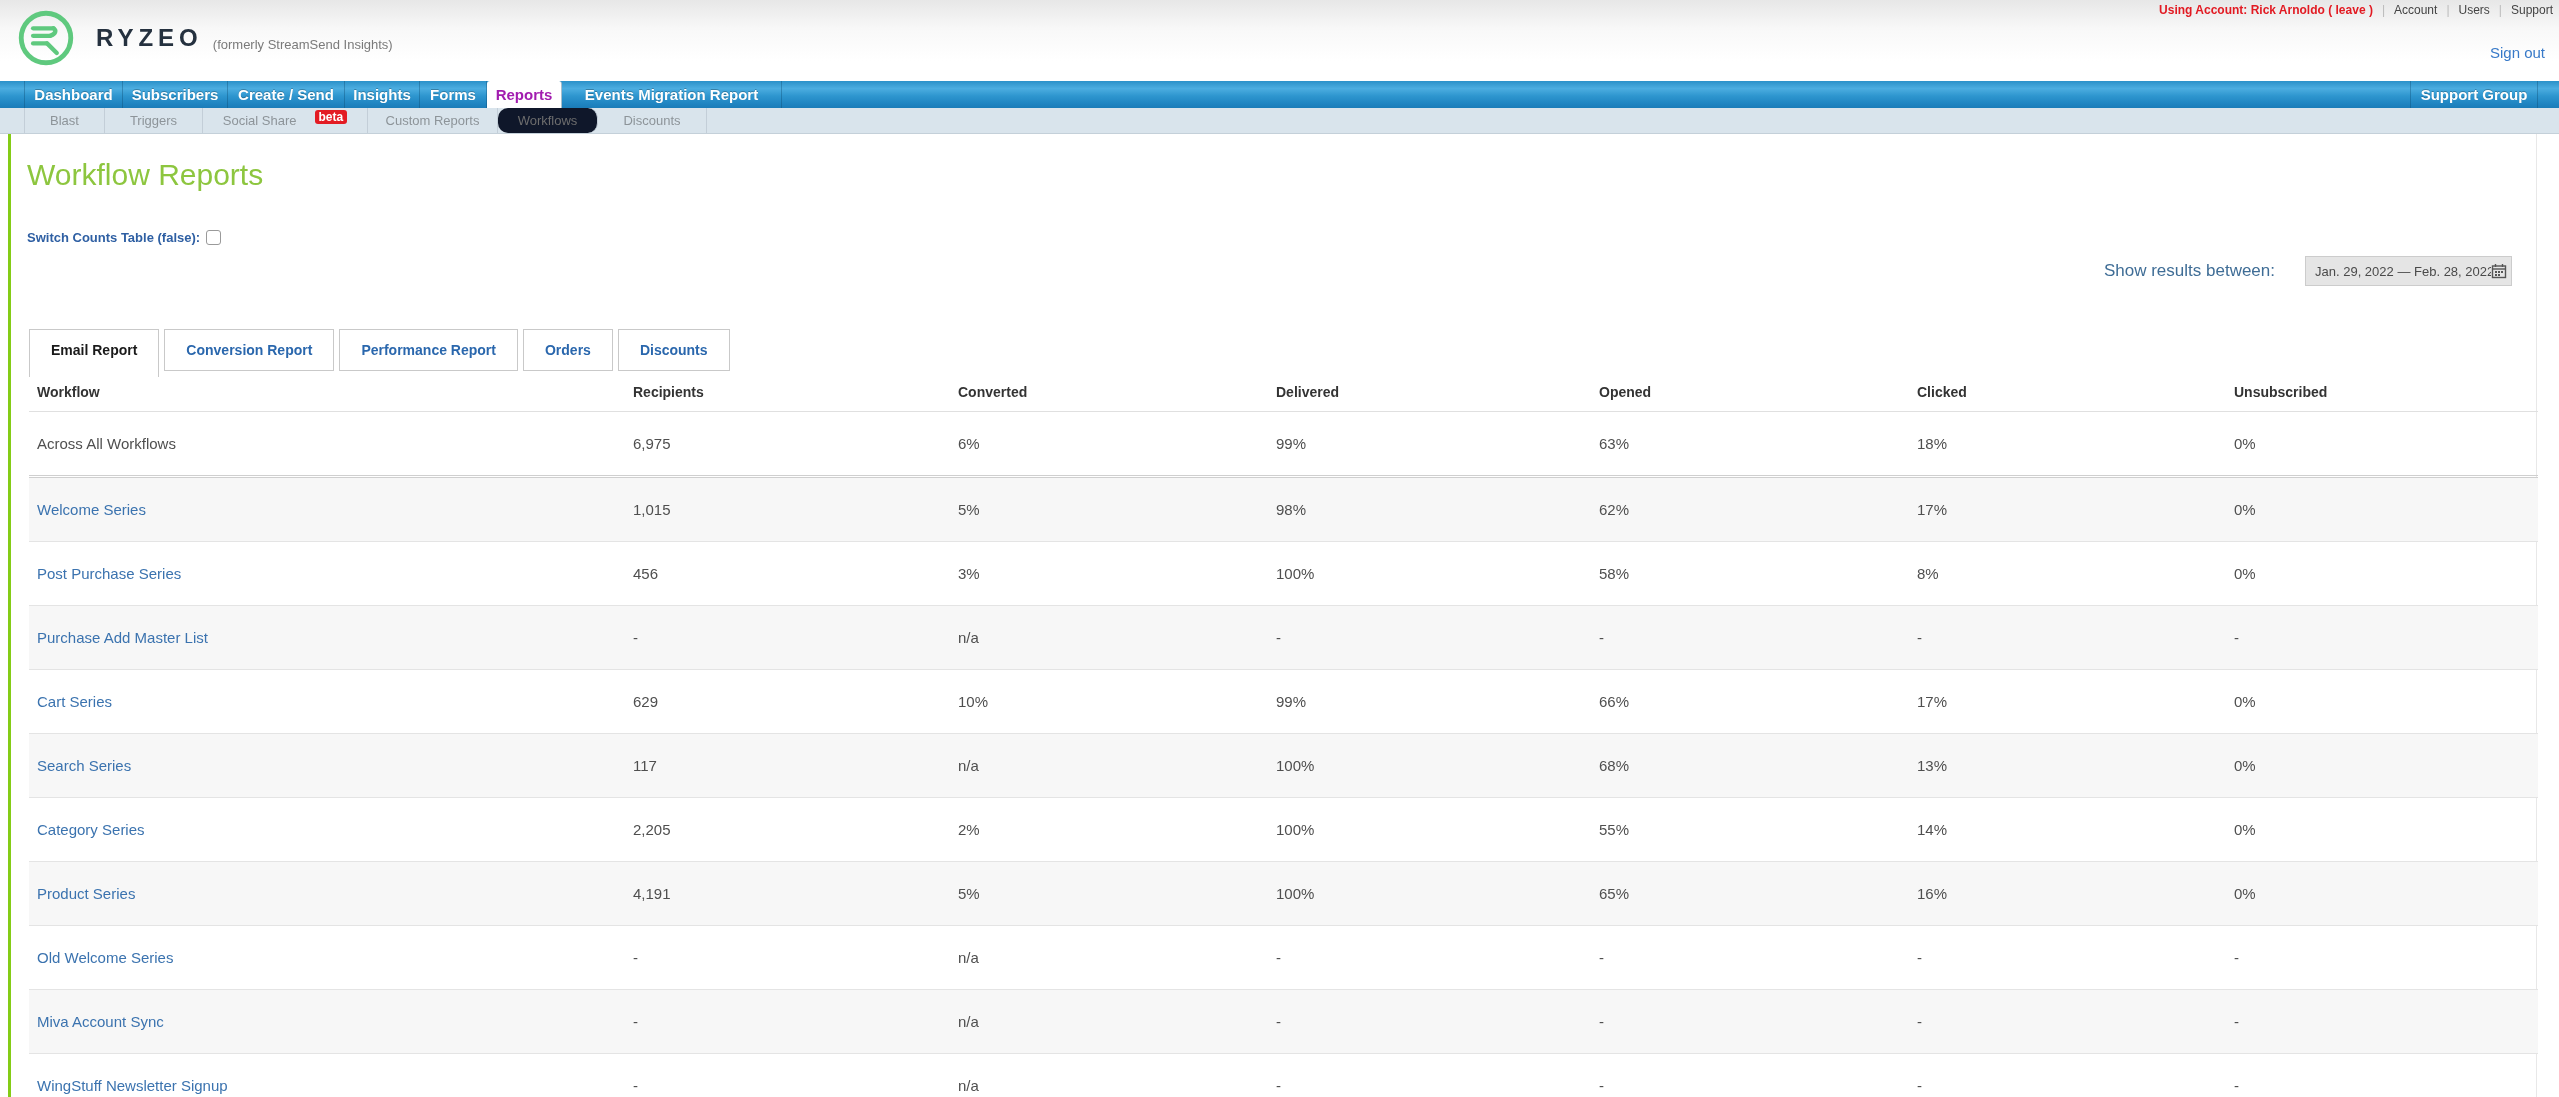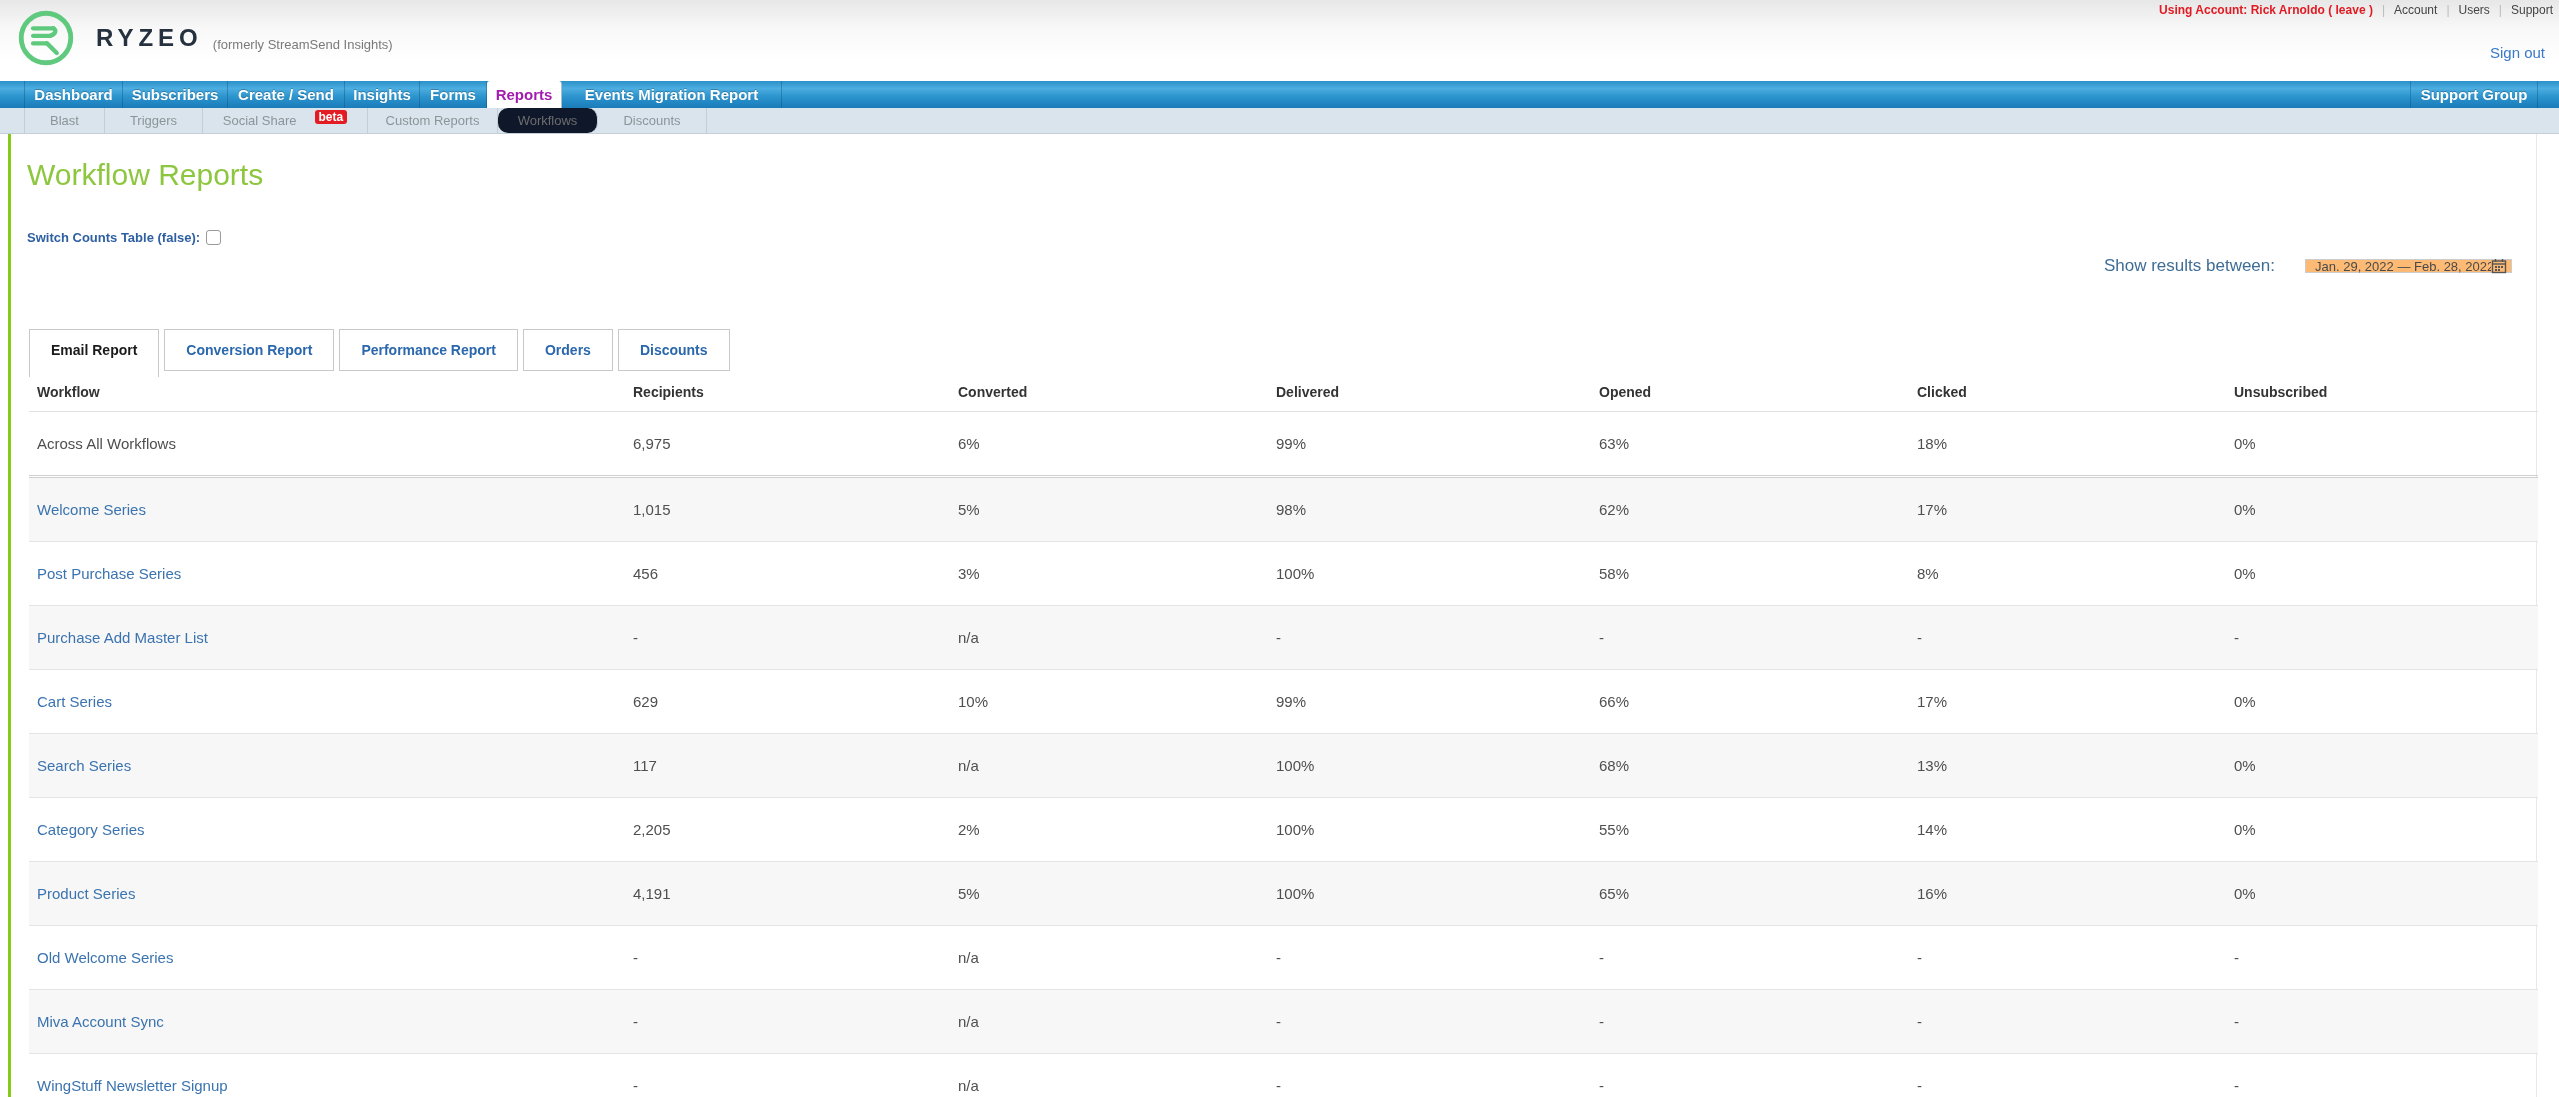--- a/index.html
+++ b/index.html
@@ -51,22 +51,22 @@
   .content { position:relative; height:963px; margin:0 22px 0 8px; background:#fff;
              border-left:3px solid #84cc16; border-right:1px solid #e8e8e8; }
   .page-title { padding:24px 0 0 16px; font-size:30px; font-weight:normal; color:#8dc63f; }
   .switch-row { margin:38px 0 0 16px; font-size:13px; font-weight:bold; color:#2e5fa3;
                 display:flex; align-items:center; }
   .switch-checkbox { appearance:none; -webkit-appearance:none; width:15px; height:15px;
                      border:1px solid #9a9a9a; border-radius:3px; background:#fff;
                      margin-left:6px; cursor:pointer; }
   .date-filter { position:absolute; top:122px; right:24px; display:flex; align-items:center;gap:20px; }
   .date-filter-label { font-size:17px; color:#3f6d96; margin-right:10px; }
-  .date-input { display:flex; align-items:center; border:1px solid #ccc; background:#fdba74;
-                height:14px; padding:0 4px 0 9px; }
+  .date-input { display:flex; align-items:center; border:1px solid #ccc; background:#e5e5e5;
+                height:30px; padding:0 4px 0 9px; }
   .date-input input { border:none; outline:none; font-size:13px; color:#4a4a4a; width:176px;
                       font-family:"Liberation Sans",sans-serif; background:transparent; }
   .calendar-icon { width:16px; height:16px; cursor:pointer; }
 
   
   .tabs { display:flex; align-items:flex-start; margin:84px 0 0 18px; position:relative; z-index:2; }
   .tab { border:1px solid #c9c9c9; background:#fff; color:#2a67ad; font-size:14px;
          font-weight:bold; padding:12px 21px; margin-right:5px; cursor:pointer; }
   .tab.active { color:#1a1a1a; border-bottom:none; padding-bottom:19px; margin-bottom:-7px; }
 

